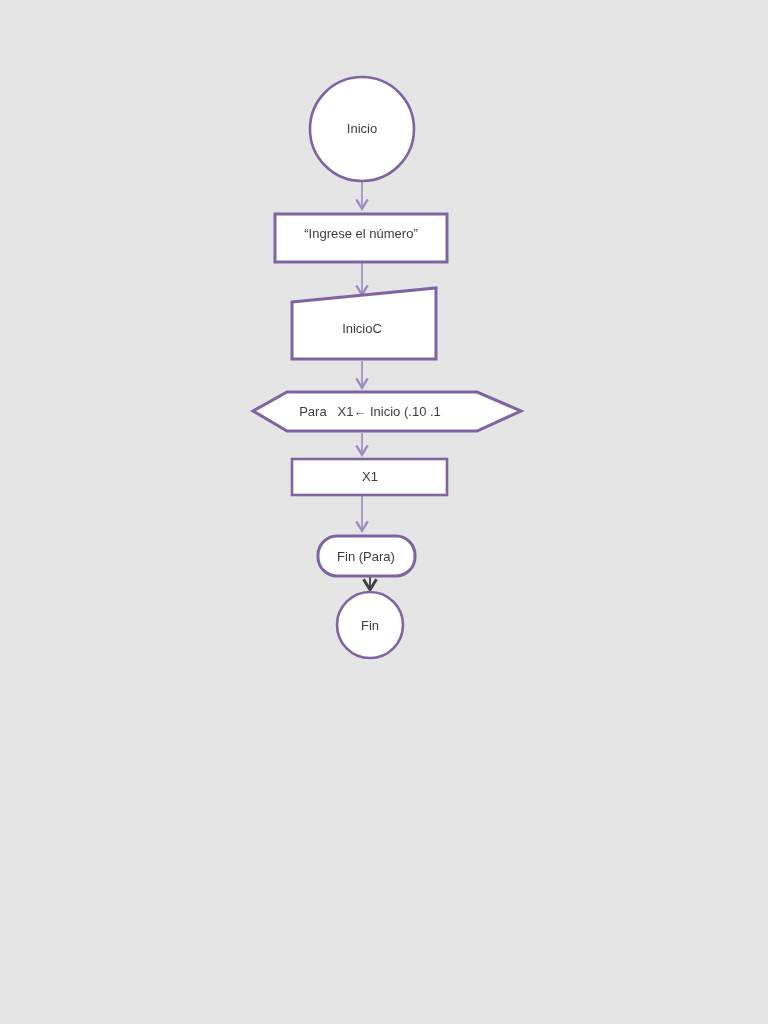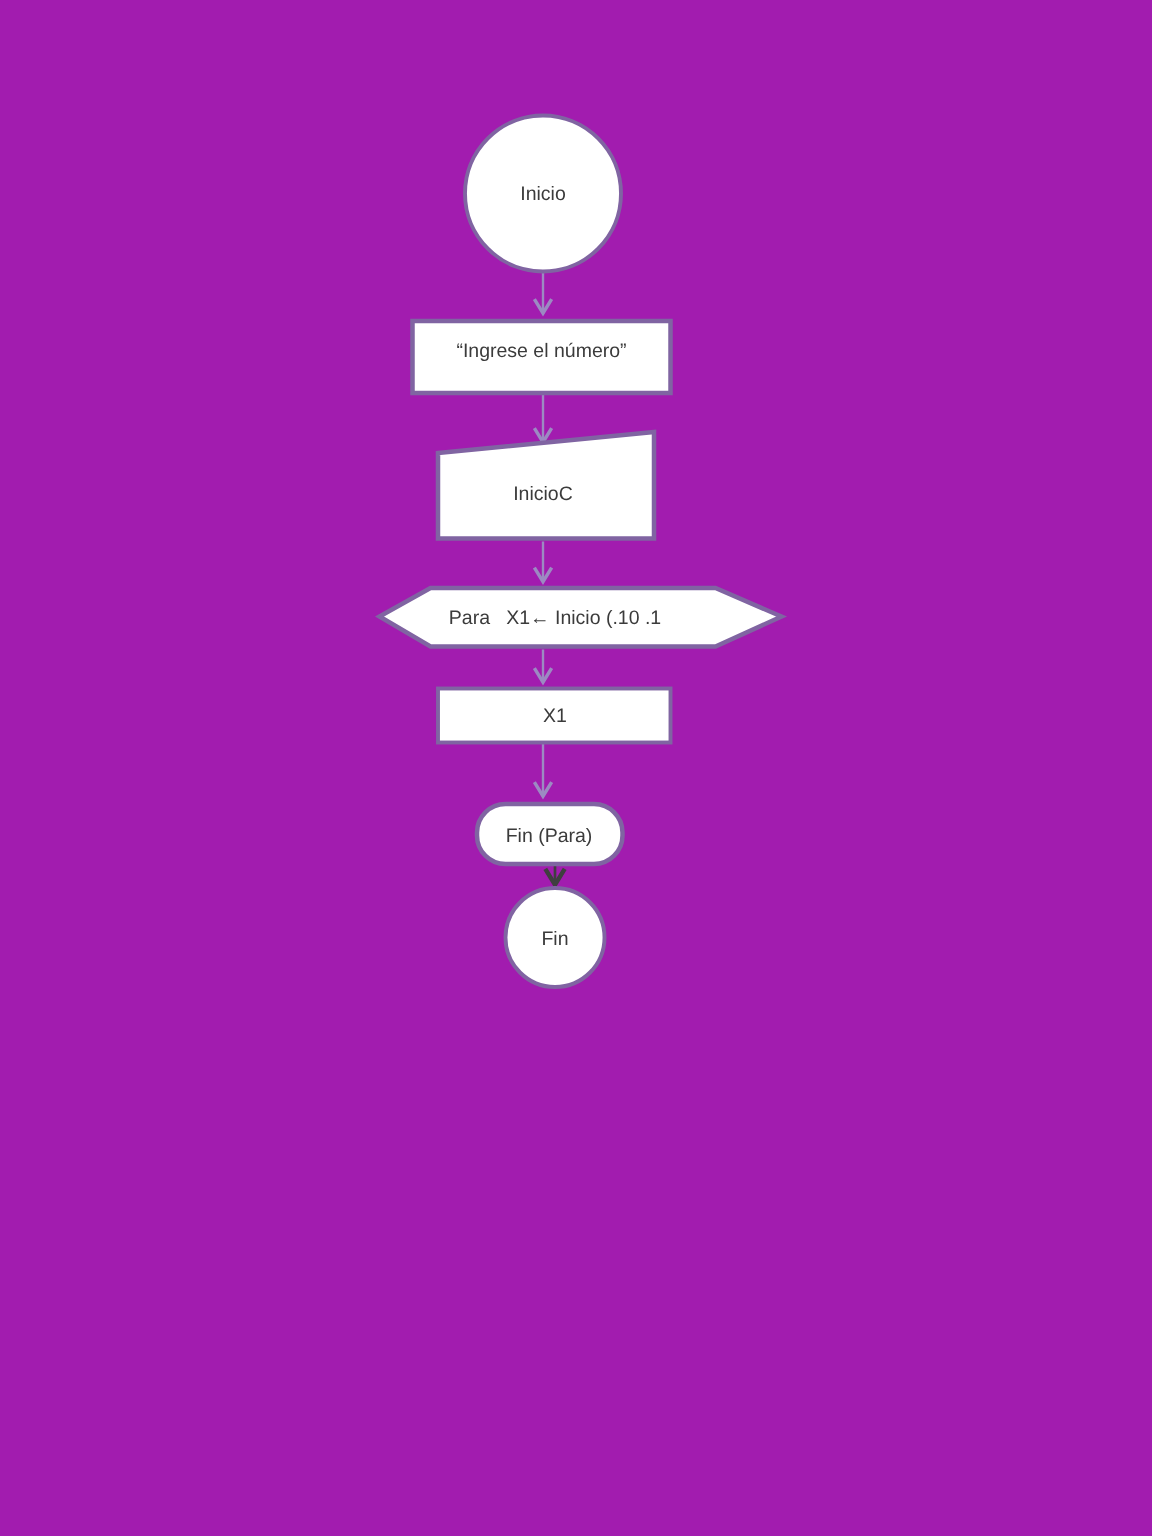--- a/index.html
+++ b/index.html
@@ -4,21 +4,21 @@
 <style>
   html, body {
     margin: 0;
     padding: 0;
     background: #ffffff;
   }
   .page {
     position: relative;
     width: 768px;
     height: 1024px;
-    background: #a21caf;
+    background: #e5e5e5;
     overflow: hidden;
     font-family: "Liberation Sans", sans-serif;
   }
   svg text {
     font-family: "Liberation Sans", sans-serif;
     font-size: 13px;
     fill: #3b3b3b;
     white-space: pre;
   }
 </style>

